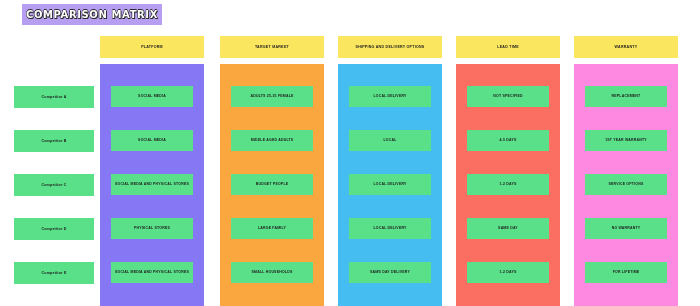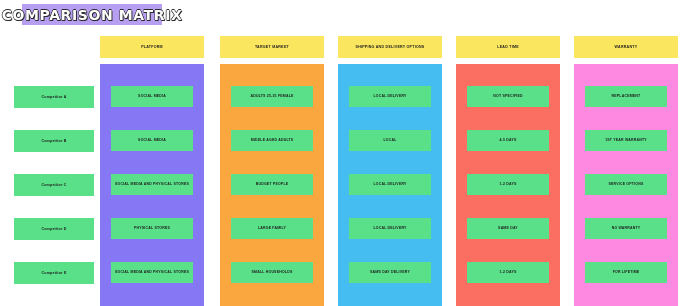--- a/index.html
+++ b/index.html
@@ -21,21 +21,21 @@
     left: 22px;
     top: 4px;
     width: 140px;
     height: 21px;
     background: #b69ef0;
     display: flex;
     align-items: center;
     justify-content: center;
   }
   #title-text {
-    font-size: 14px;
+    font-size: 10px;
     font-weight: bold;
     letter-spacing: 0.6px;
     color: #ffffff;
     text-shadow:
        1px 1px 0 #2b2b2b,
       -0.6px 0 0 #2b2b2b,
        0 -0.6px 0 #2b2b2b,
        0.6px 0 0 #2b2b2b,
        0 0.6px 0 #2b2b2b;
     white-space: nowrap;

